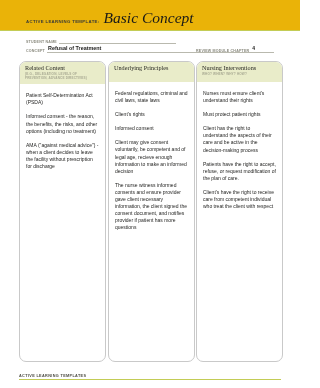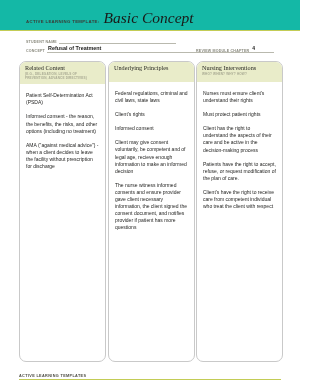--- a/index.html
+++ b/index.html
@@ -16,21 +16,21 @@
     position: relative;
   }
 
   
   .banner {
     position: absolute;
     left: 0;
     top: 0;
     width: 300px;
     height: 31px;
-    background: #14b8a6;
+    background: #eab308;
     border-bottom: 1.5px solid #c3cc56;
     box-sizing: border-box;
   }
   .banner-inner {
     position: absolute;
     left: 26px;
     bottom: 5px;
     display: flex;
     align-items: baseline;
   }

